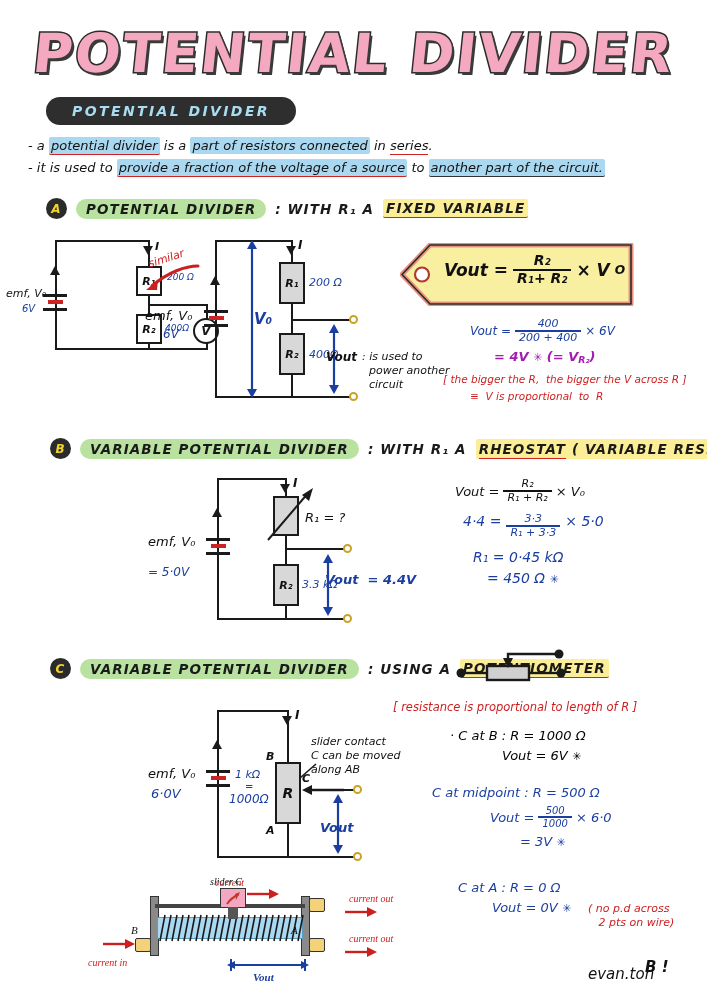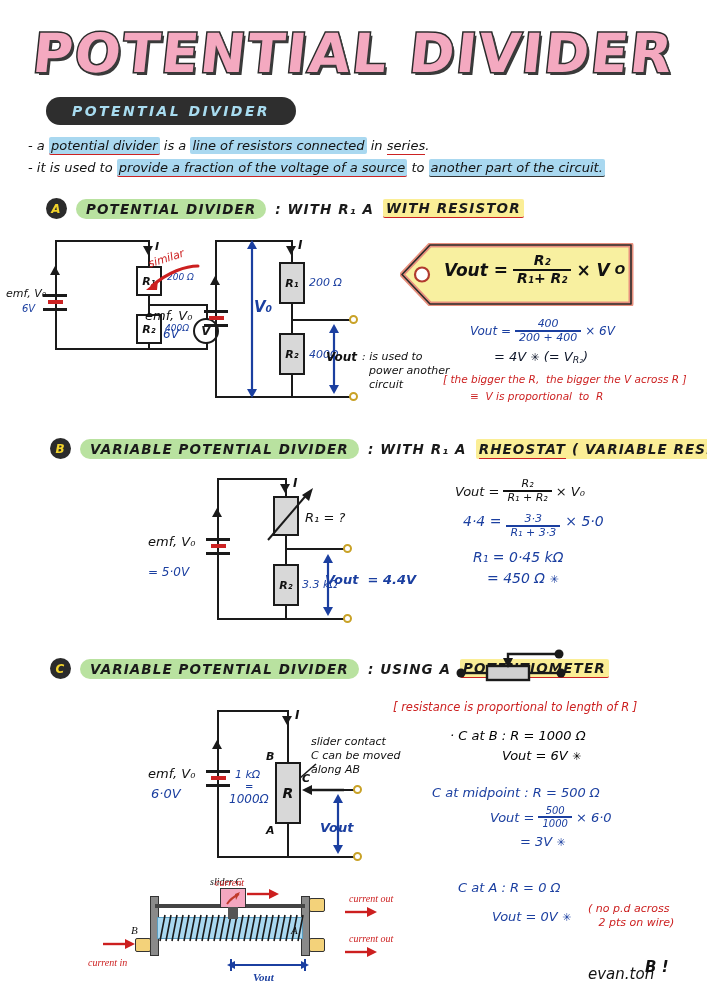--- a/index.html
+++ b/index.html
@@ -104,33 +104,33 @@
 
   <div class="abs" id="title">POTENTIAL DIVIDER</div>
 
   <div class="abs" style="left:46px; top:97px;">
     <span class="pill">POTENTIAL  DIVIDER</span>
   </div>
 
   <div class="abs" style="left:28px; top:138px;">
     <div class="bullet" style="margin-bottom:7px;">
       <span>-</span>
-      <span>a </span><span class="hl-blue u-red">potential divider</span><span> is a </span><span class="hl-blue">line of resistors connected</span><span> in </span><span class="u-red">series</span><span>.</span>
+      <span>a </span><span class="hl-blue u-red">potential divider</span><span> is a </span><span class="hl-blue">part of resistors connected</span><span> in </span><span class="u-red">series</span><span>.</span>
     </div>
     <div class="bullet">
       <span>-</span>
       <span>it is used to </span><span class="hl-blue u-red">provide a fraction of the voltage of a source</span><span> to </span><span class="hl-blue u-dark">another part of the circuit.</span>
     </div>
   </div>
 
   <div class="abs sec-head" style="left:46px; top:198px;">
     <div class="badge">A</div>
     <span class="hl-green">POTENTIAL  DIVIDER</span>
     <span>: WITH  R₁  A </span>
-    <span class="hl-yellow u-red">WITH RESISTOR</span>
+    <span class="hl-yellow u-red">FIXED VARIABLE</span>
   </div>
 
   <div class="abs" style="left:10px; top:232px; width:230px; height:125px;">
 
     <div class="abs wire wh" style="left:45px; top:8px;  width:95px;"></div>
     <div class="abs wire wv" style="left:45px; top:8px;  height:110px;"></div>
     <div class="abs wire wh" style="left:45px; top:116px;width:95px;"></div>
     <div class="abs wire wv" style="left:138px;top:8px;  height:28px;"></div>
     <div class="abs wire wv" style="left:138px;top:64px; height:52px;"></div>
 
@@ -182,21 +182,21 @@
     <div class="abs" style="left:55px; top:44px; width:0;height:0;border-left:5px solid transparent;border-right:5px solid transparent;border-bottom:9px solid #1a1a1a;"></div>
 
     <div class="abs hw" style="left:-10px; top:76px; font-size:13px;">emf, V₀</div>
     <div class="abs hw-blue" style="left:8px; top:95px; font-size:12px;">6V</div>
 
     <svg class="abs" style="left:90px; top:8px;" width="14" height="158">
       <line x1="7" y1="6" x2="7" y2="152" stroke="#1b3fa0" stroke-width="2.2"></line>
       <path d="M7 0 L12 9 L2 9 Z" fill="#1b3fa0"></path>
       <path d="M7 158 L12 149 L2 149 Z" fill="#1b3fa0"></path>
     </svg>
-    <div class="abs hw-blue" style="left:99px; top:66px; font-size:15px; font-weight:bold;">V₀</div>
+    <div class="abs hw-blue" style="left:99px; top:78px; font-size:15px; font-weight:bold;">V₀</div>
 
     <div class="abs" style="left:131px; top:14px; width:0;height:0;border-left:5px solid transparent;border-right:5px solid transparent;border-top:9px solid #1a1a1a;"></div>
     <div class="abs hw" style="left:143px; top:6px; font-size:12px; font-weight:bold;">I</div>
 
     <div class="abs res" style="left:124px; top:30px; width:26px; height:42px;">R₁</div>
     <div class="abs hw-blue" style="left:154px; top:44px; font-size:11px;">200 Ω</div>
 
     <div class="abs res" style="left:124px; top:101px; width:26px; height:42px;">R₂</div>
     <div class="abs hw-blue" style="left:154px; top:116px; font-size:11px;">400Ω</div>
 
@@ -236,21 +236,21 @@
 
   <div class="abs" style="left:470px; top:318px;">
     <div style="display:flex; align-items:center; gap:4px; color:#1b3fa0; font-style:italic; font-size:12px;">
       <span>Vout =</span>
       <span class="frac" style="font-size:11px;">
         <span class="num">400</span>
         <span class="den">200 + 400</span>
       </span>
       <span>× 6V</span>
     </div>
-    <div style="margin-left:24px; margin-top:4px; color:#0f172a; font-style:italic; font-size:13px;">
+    <div style="margin-left:24px; margin-top:4px; color:#a21caf; font-style:italic; font-size:13px;font-weight:bold;">
       <span>= 4V</span>
       <span class="star">✳</span>
       <span>(= V</span><span class="sub">R₂</span><span>)</span>
     </div>
   </div>
 
   <div class="abs hw-red" style="left:443px; top:373px; font-size:10.5px;">[ the bigger the R,  the bigger the V across R ]</div>
   <div class="abs hw-red" style="left:470px; top:390px; font-size:10.5px;">≡  V is proportional  to  R</div>
 
   <div class="abs sec-head" style="left:50px; top:438px;">
@@ -413,21 +413,21 @@
       <span>× 6·0</span>
     </div>
     <div style="margin-left:88px; margin-top:5px; font-size:13px;">
       <span>= 3V</span>
       <span class="star">✳</span>
     </div>
   </div>
 
   <div class="abs" style="left:458px; top:880px; font-style:italic; color:#1b3fa0;">
     <div style="font-size:13px;">C at A :  R = 0 Ω</div>
-    <div style="margin-left:34px; margin-top:14px; font-size:13px;">
+    <div style="margin-left:34px; margin-top:5px; font-size:13px;">
       <span>Vout = 0V</span>
       <span class="star">✳</span>
     </div>
   </div>
   <div class="abs hw-red" style="left:588px; top:902px; font-size:11px;">( no p.d across
    2 pts on wire)</div>
 
   <div class="abs" style="left:95px; top:880px; width:330px; height:105px;font-family:Liberation Serif, serif;">
 
     <div class="abs" style="left:55px; top:16px; width:9px; height:60px; background:#8a8a8a; border:1.6px solid #333;"></div>

